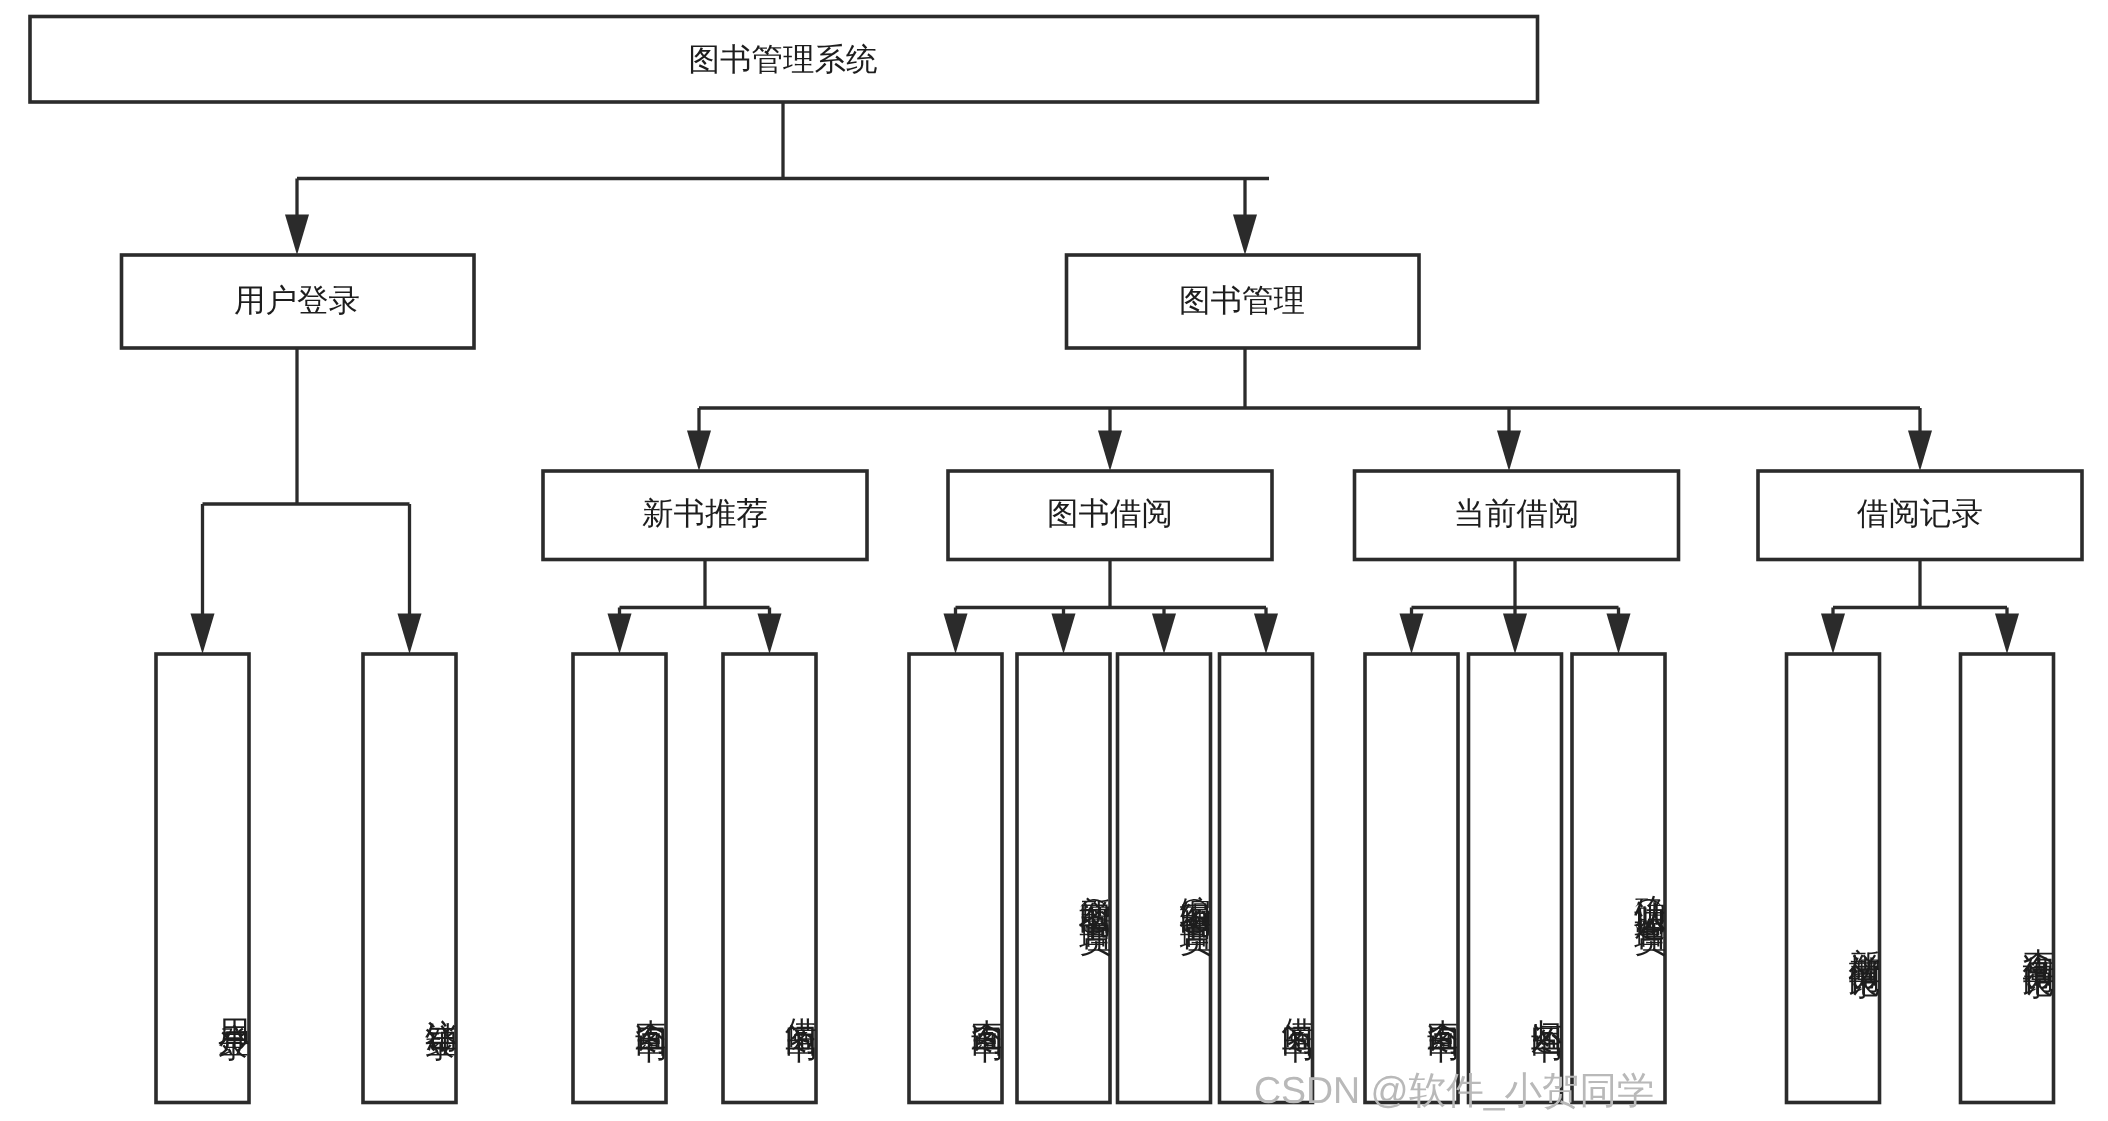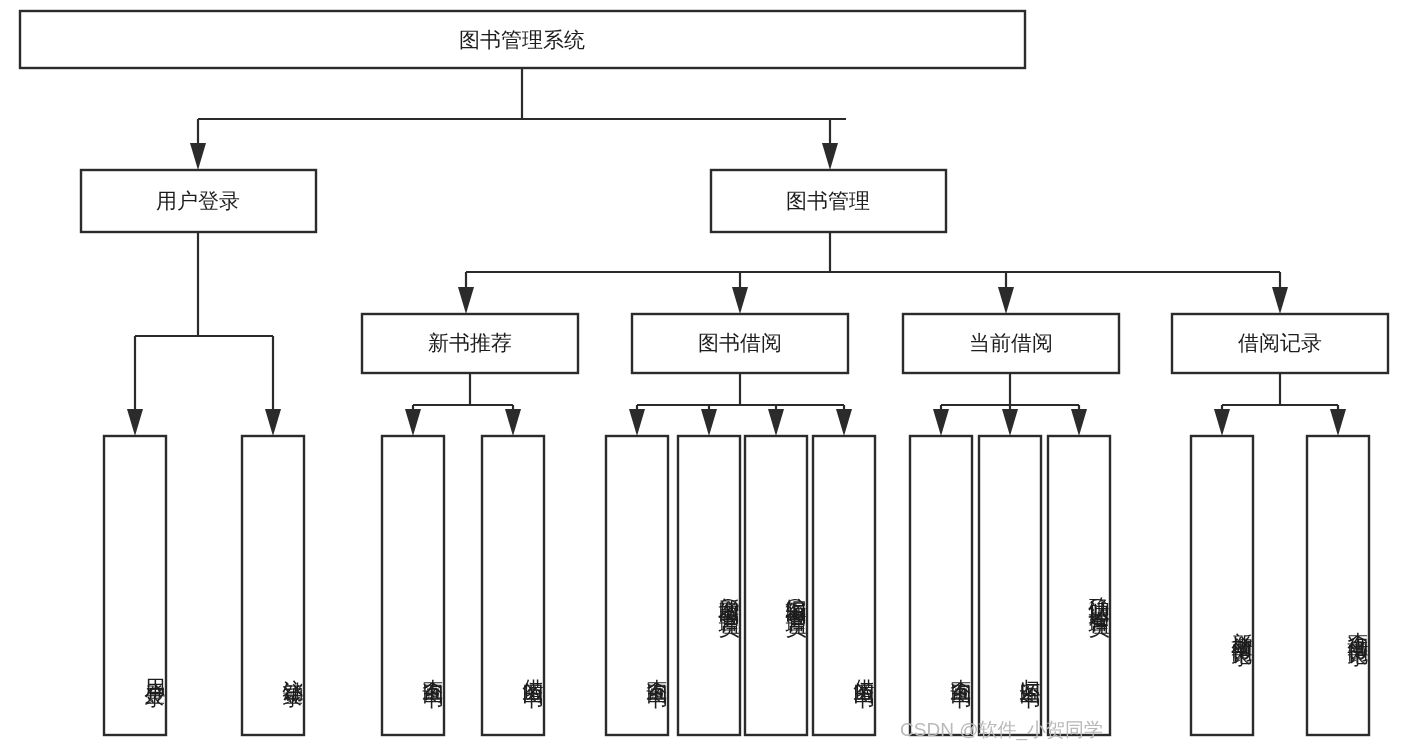--- a/index.html
+++ b/index.html
@@ -68,21 +68,21 @@
     color: #1d1d1d;
     letter-spacing: 3px;
     white-space: nowrap;
     pointer-events: none;
   }
   .watermark {
     position: absolute;
     right: 8px;
     bottom: 4px;
     font-family: "Liberation Sans", "DejaVu Sans", sans-serif;
-    font-size: 19px;
+    font-size: 25px;
     color: #b9b9b9;
     white-space: nowrap;
     user-select: none;
   }
 </style>
 </head>
 <body>
 
 <div id="diagram-root">
 

